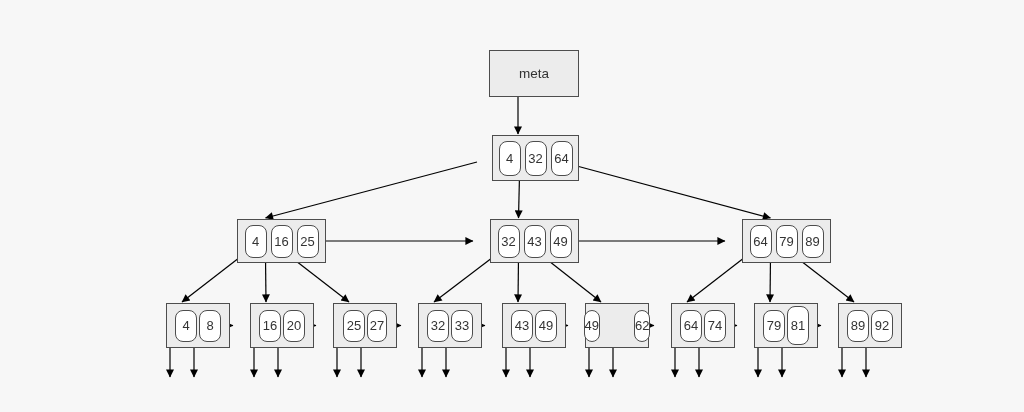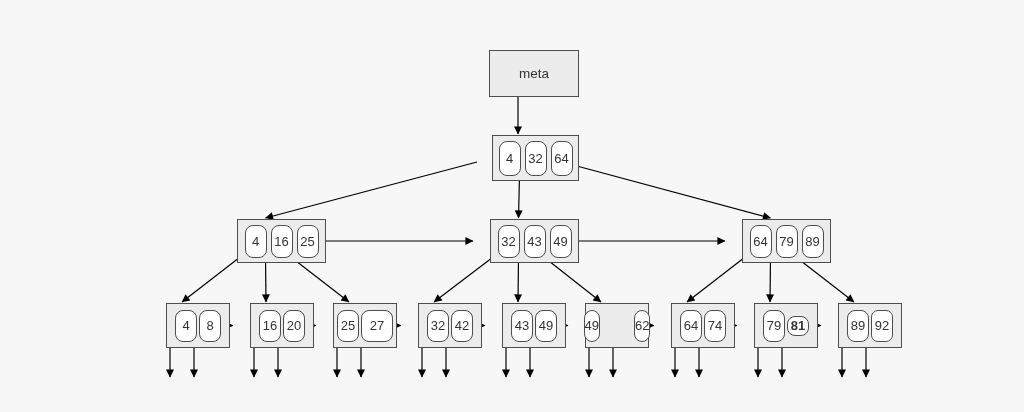--- a/index.html
+++ b/index.html
@@ -112,40 +112,40 @@
       <div class="node leaf" style="left: 150px; top: 303px; width: 64px; height: 45px;">
         <div class="cell" style="width: 22px; height: 32px;">4</div>
         <div class="cell" style="width: 22px; height: 32px;">8</div>
       </div>
       <div class="node leaf" style="left: 234px; top: 303px; width: 64px; height: 45px;">
         <div class="cell" style="width: 22px; height: 32px;">16</div>
         <div class="cell" style="width: 22px; height: 32px;">20</div>
       </div>
       <div class="node leaf" style="left: 317px; top: 303px; width: 64px; height: 45px;">
         <div class="cell" style="width: 22px; height: 32px;">25</div>
-        <div class="cell" style="width: 32px; height: 32px;">27</div>
+        <div class="cell" style="width: 20px; height: 32px;">27</div>
       </div>
       <div class="node leaf" style="left: 402px; top: 303px; width: 64px; height: 45px;">
         <div class="cell" style="width: 22px; height: 32px;">32</div>
-        <div class="cell" style="width: 22px; height: 32px;">42</div>
+        <div class="cell" style="width: 22px; height: 32px;">33</div>
       </div>
       <div class="node leaf" style="left: 486px; top: 303px; width: 64px; height: 45px;">
         <div class="cell" style="width: 22px; height: 32px;">43</div>
         <div class="cell" style="width: 22px; height: 32px;">49</div>
       </div>
       <div class="node leaf" style="left: 569px; top: 303px; width: 64px; height: 45px;">
         <div class="cell" style="width: 22px; height: 32px;">49</div>
         <div class="cell" style="width: 22px; height: 32px; margin-left: 32px;">62</div>
       </div>
       <div class="node leaf" style="left: 655px; top: 303px; width: 64px; height: 45px;">
         <div class="cell" style="width: 22px; height: 32px;">64</div>
         <div class="cell" style="width: 22px; height: 32px;">74</div>
       </div>
       <div class="node leaf" style="left: 738px; top: 303px; width: 64px; height: 45px;">
         <div class="cell" style="width: 22px; height: 32px;">79</div>
-        <div class="cell" style="width: 22px; height: 20px; font-weight: bold;">81</div>
+        <div class="cell" style="width: 22px; height: 39px;">81</div>
       </div>
       <div class="node leaf" style="left: 822px; top: 303px; width: 64px; height: 45px;">
         <div class="cell" style="width: 22px; height: 32px;">89</div>
-        <div class="cell" style="width: 22px; height: 32px; border-radius: 7px;">92</div>
+        <div class="cell" style="width: 22px; height: 32px;">92</div>
       </div>
     </div>
 </div>
 
 </body></html>

